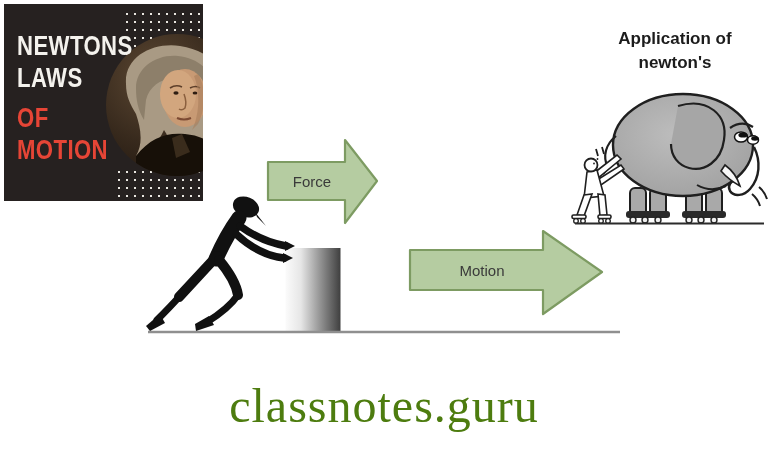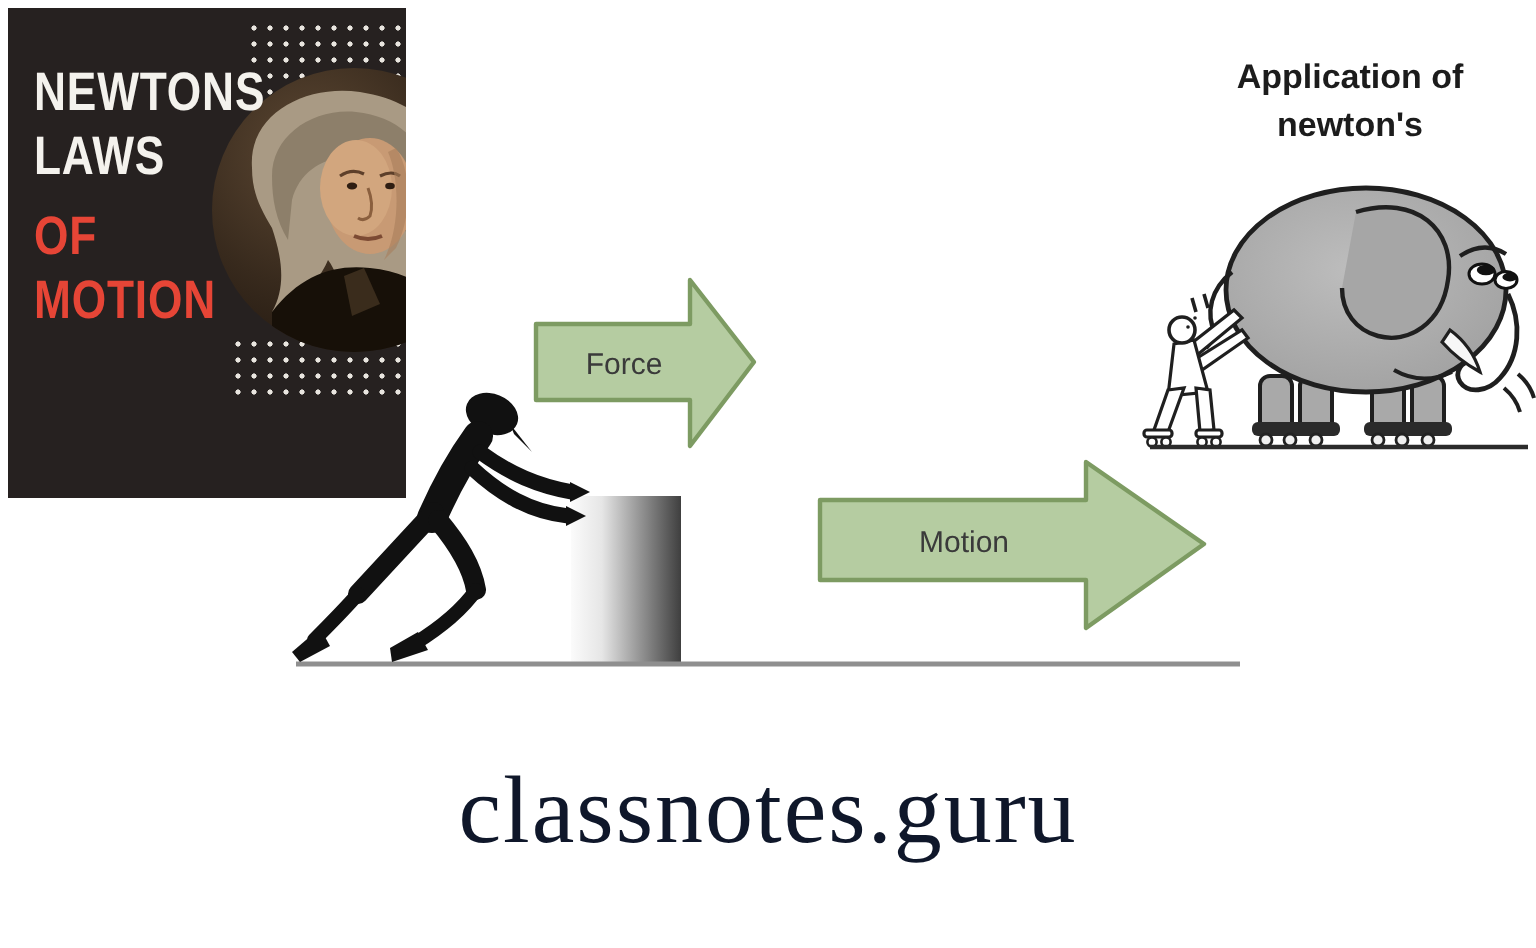--- a/index.html
+++ b/index.html
@@ -3,21 +3,21 @@
 <meta charset="utf-8">
 <style>
   html,body{margin:0;padding:0;}
   body{
     width:768px;height:474px;position:relative;overflow:hidden;
     background:#ffffff;
     font-family:"Liberation Sans",sans-serif;
   }
   
   .badge{
-    position:absolute;left:4px;top:4px;width:199px;height:245px;
+    position:absolute;left:4px;top:4px;width:199px;height:197px;
     background:#262120;overflow:hidden;
   }
   .dots{
     position:absolute;
     background-image:radial-gradient(#e9e6e0 1.15px, transparent 1.45px);
     background-size:8px 8px;
   }
   .dots.top{left:119px;top:6px;width:82px;height:102px;}
   .dots.bottom{left:111px;top:164px;width:90px;height:34px;}
   .portrait{
@@ -39,21 +39,21 @@
   }
   
   .scene{position:absolute;left:0;top:0;}
   .arrow-label{
     font-family:"Liberation Sans",sans-serif;font-size:15px;fill:#3a3a3a;
   }
   
   .footer{
     position:absolute;left:0;top:377px;width:768px;text-align:center;
     font-family:"Liberation Serif",serif;font-size:48px;line-height:58px;
-    color:#0f172a;letter-spacing:1px;
+    color:#4d7c0f;letter-spacing:1px;
   }
 </style>
 </head>
 <body>
 
 <div class="badge">
   <div class="dots top"></div>
   <div class="dots bottom"></div>
 
   <div class="portrait">

